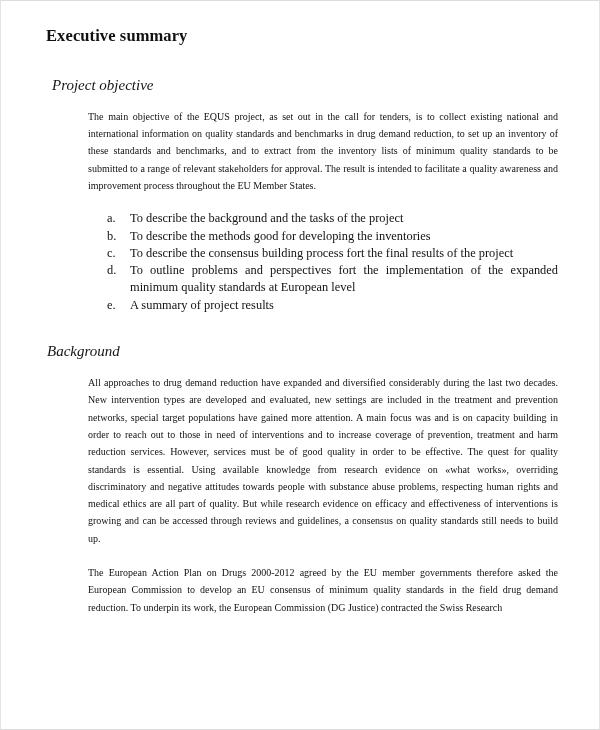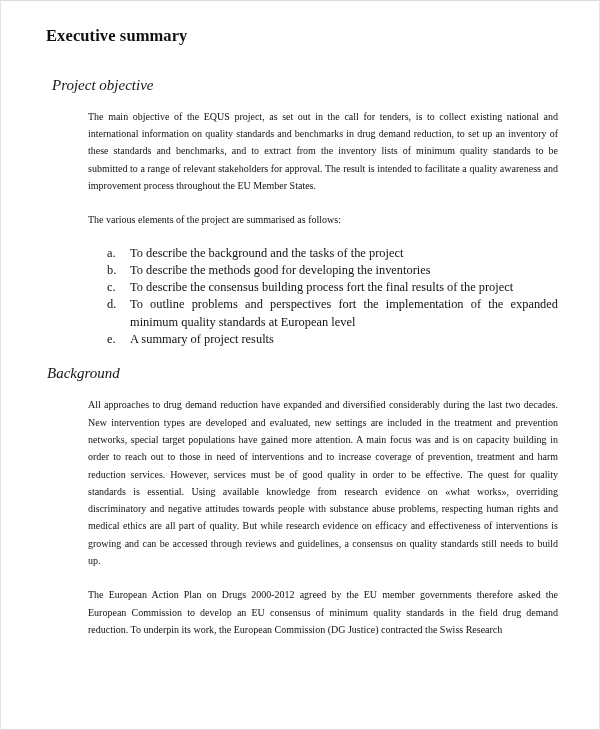--- a/index.html
+++ b/index.html
@@ -45,21 +45,21 @@
   .section-heading {
     font-style: italic;
     font-size: 15px;
     font-weight: normal;
     margin: 0;
     padding: 0;
     line-height: 1.2;
     color: #151515;
   }
   .heading-project-objective { margin-top: 30px; margin-left: 6px; }
-  .heading-background { margin-top: 16px; margin-left: 1px; }
+  .heading-background { margin-top: 28px; margin-left: 1px; }
 
   
   .body-block {
     margin-left: 42px;
     margin-right: 0px;
   }
   p.para {
     margin: 0;
     font-size: 10px;
     line-height: 17.3px;
@@ -104,21 +104,20 @@
 <div class="page">
   <div class="page-inner">
 
     <h1 class="doc-title">Executive summary</h1>
 
     <h2 class="section-heading heading-project-objective">Project objective</h2>
 
     <div class="body-block">
       <p class="para first-after-heading">The main objective of the EQUS project, as set out in the call for tenders, is to collect existing national and international information on quality standards and benchmarks in drug demand reduction, to set up an inventory of these standards and benchmarks, and to extract from the inventory lists of minimum quality standards to be submitted to a range of relevant stakeholders for approval. The result is intended to facilitate a quality awareness and improvement process throughout the EU Member States.</p>
 
-      <p class="para spaced nojustify">The various elements of the project are summarised as follows:</p>
 
       <ol class="lettered">
         <li>
           <span class="marker">a.</span>
           <span class="item-text">To describe the background and the tasks of the project</span>
         </li>
         <li>
           <span class="marker">b.</span>
           <span class="item-text">To describe the methods good for developing the inventories</span>
         </li>

